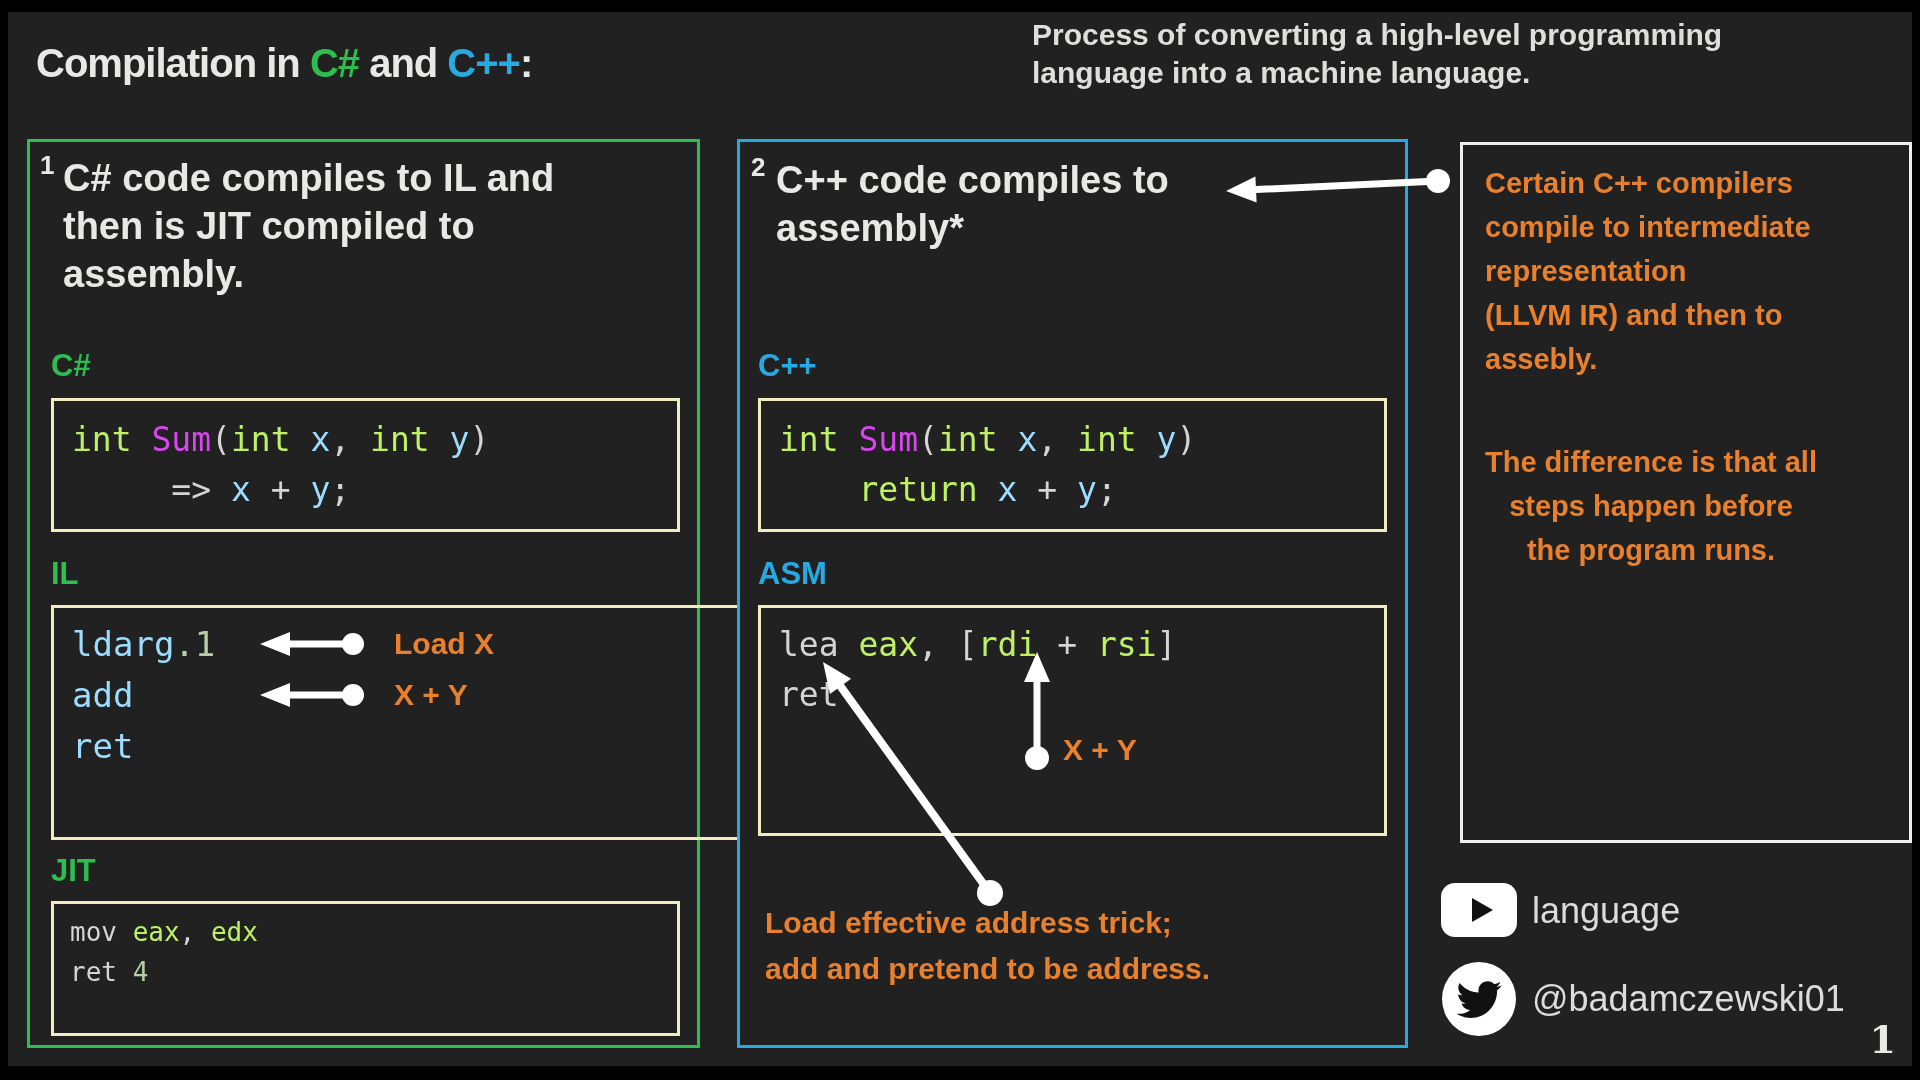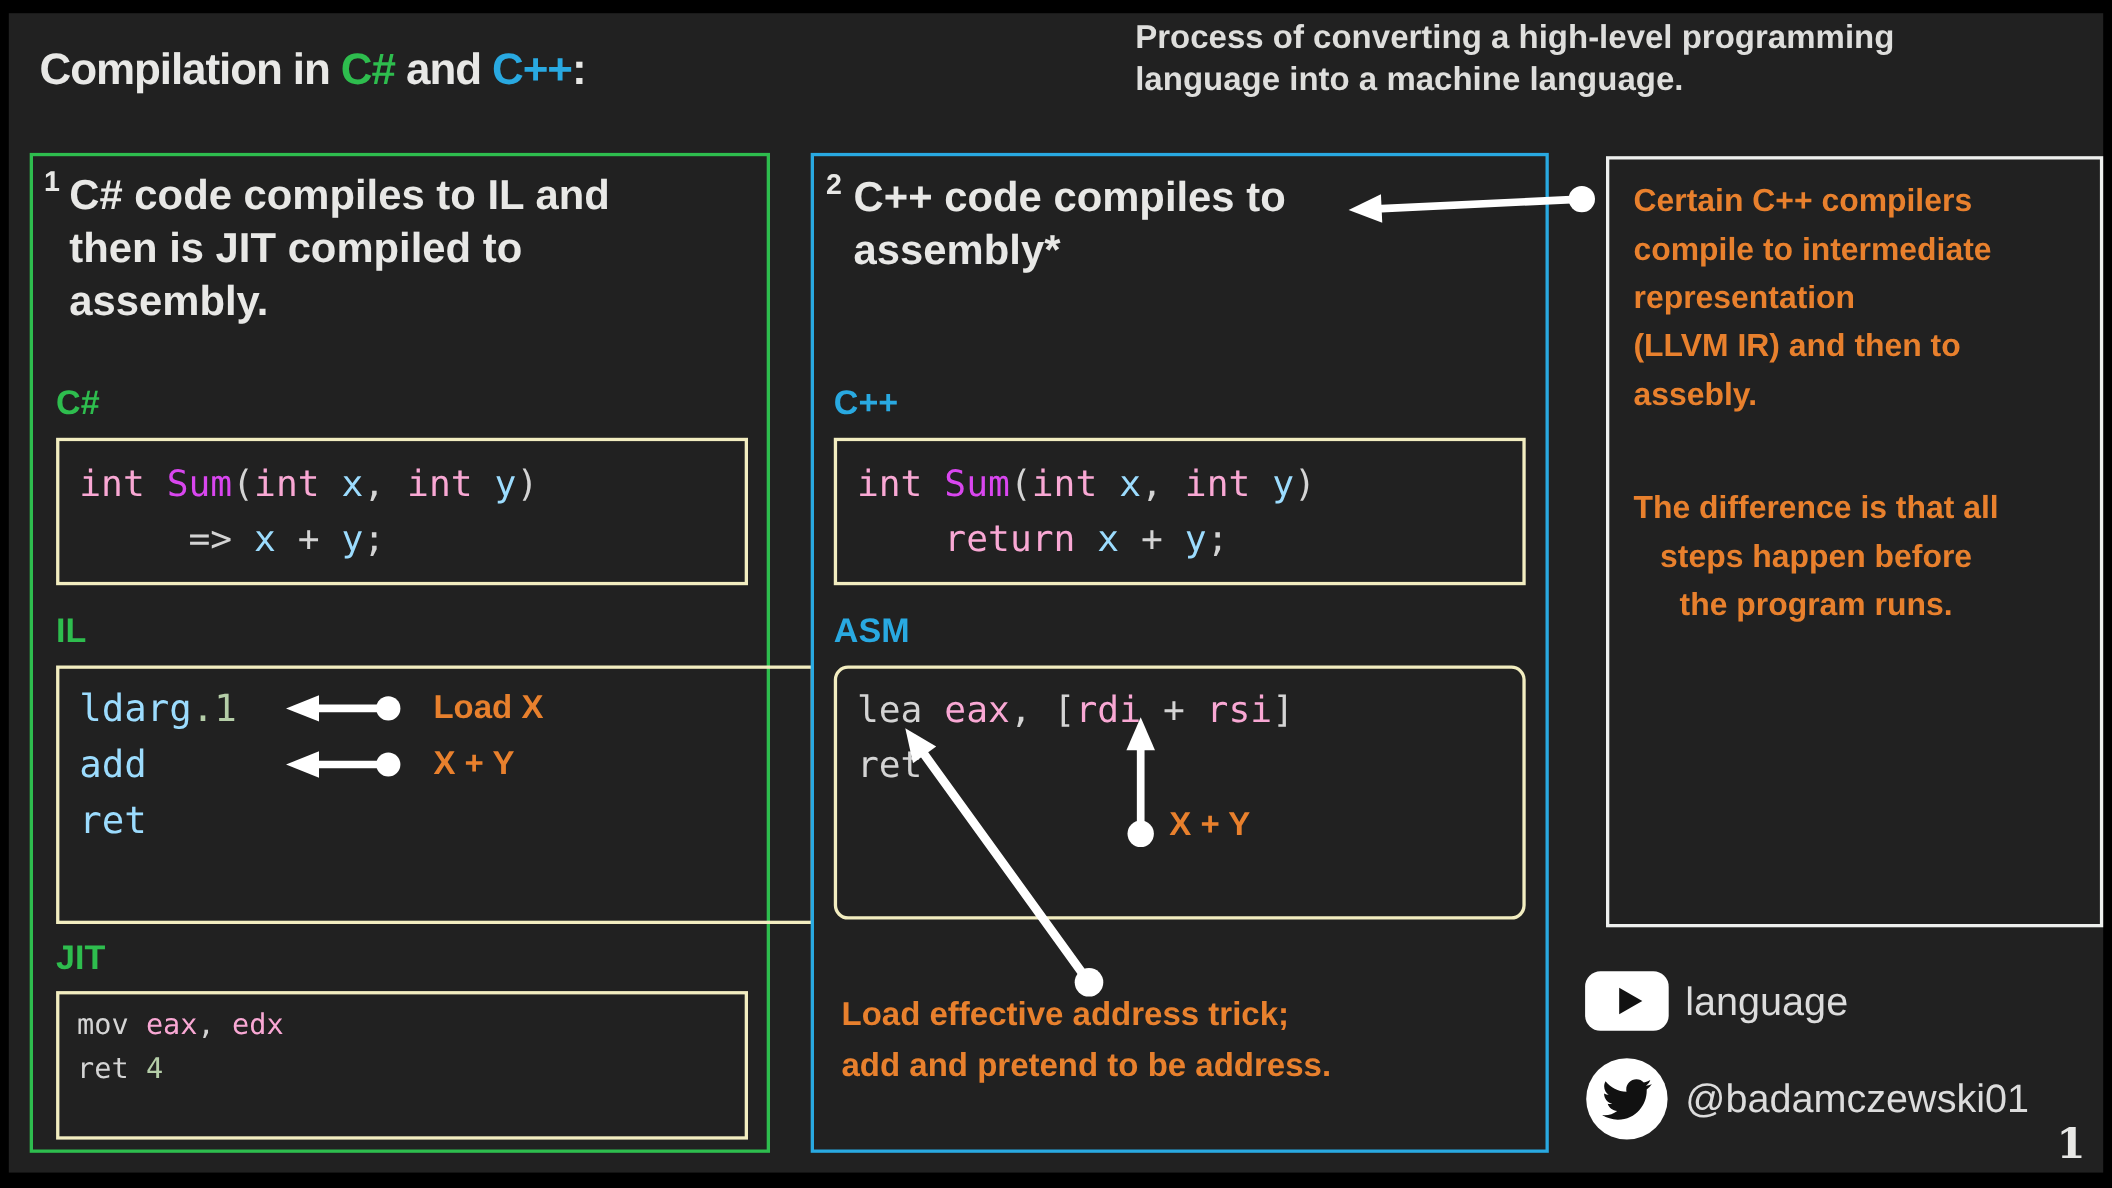--- a/index.html
+++ b/index.html
@@ -18,28 +18,28 @@
   .panel.right-p{left:1438px;top:142px;width:452px;height:701px;border:3px solid #eef0ee;margin-left:22px;}
 
   .sup{position:absolute;font-size:26px;font-weight:bold;color:#e8e8e6;}
   .heading{position:absolute;font-size:38px;font-weight:bold;color:#e8e8e6;line-height:48px;white-space:pre-line;}
   .lbl{position:absolute;font-size:31px;font-weight:bold;}
   .lbl.green{color:#2ebd4e;} .lbl.blue{color:#29a9e1;}
 
   .codebox{position:absolute;box-sizing:border-box;border:3px solid #f2edc0;font-family:"DejaVu Sans Mono",monospace;}
   .code-line{white-space:pre;}
   [data-code-line]{white-space:pre;}
-  .tok-kw{color:#f9a8d4;} .tok-id{color:#9cdcfe;} .tok-fn{color:#d946ef;}
+  .tok-kw{color:#bef264;} .tok-id{color:#9cdcfe;} .tok-fn{color:#d946ef;}
   .tok-pn{color:#d4d4d4;} .tok-num{color:#b5cea8;}
 
   .box-cs{left:21px;top:256px;width:629px;height:134px;font-size:33px;line-height:50px;padding:14px 18px;}
   .box-il{left:21px;top:463px;width:689px;height:235px;font-size:34px;padding:10px 18px;}
   .box-jit{left:21px;top:759px;width:629px;height:135px;font-size:26px;line-height:40px;padding:8px 16px;}
   .box-cpp{left:18px;top:256px;width:629px;height:134px;font-size:33px;line-height:50px;padding:14px 18px;}
-  .box-asm{left:18px;top:463px;width:629px;height:231px;font-size:33px;line-height:50px;padding:12px 18px;border-radius:13px;}
+  .box-asm{left:18px;top:463px;width:629px;height:231px;font-size:33px;line-height:50px;padding:12px 18px;}
 
   .il-row{display:flex;align-items:center;height:51px;}
   .il-code{flex:0 0 180px;white-space:pre;}
   .il-arrow{flex:0 0 112px;margin-left:4px;}
   .il-note{margin-left:26px;font-family:"Liberation Sans",sans-serif;font-size:30px;font-weight:bold;color:#e8802d;white-space:nowrap;}
 
   .orange-note{position:absolute;font-size:30px;font-weight:bold;color:#e8802d;line-height:46px;white-space:pre-line;}
   .rp-text{position:absolute;left:22px;font-size:29px;font-weight:bold;color:#e8802d;line-height:44px;white-space:pre-line;}
 
   .social-label{position:absolute;font-size:36px;color:#dcdcdc;white-space:nowrap;}

